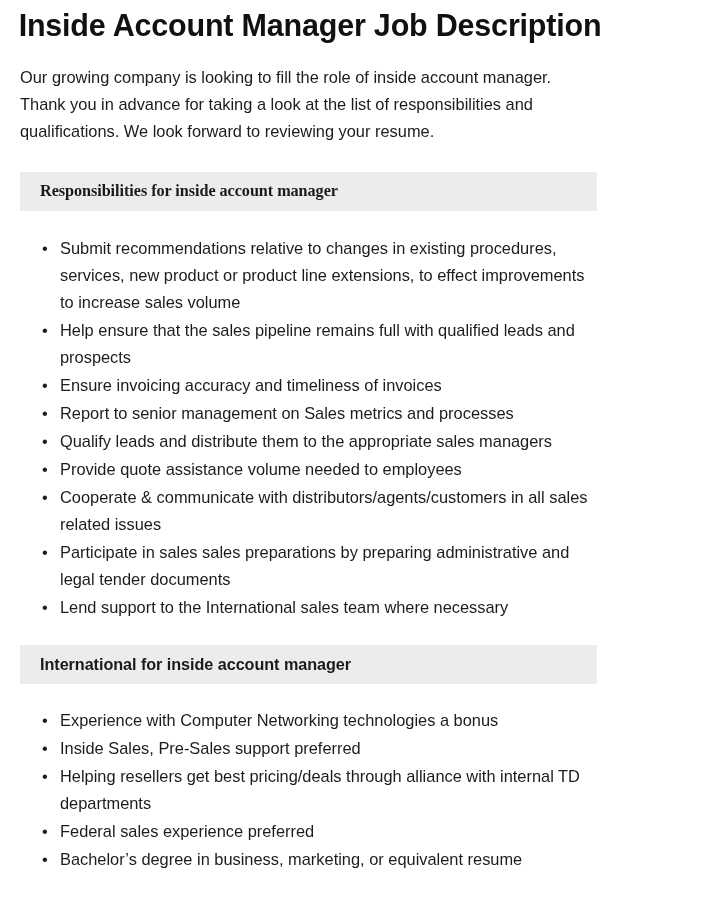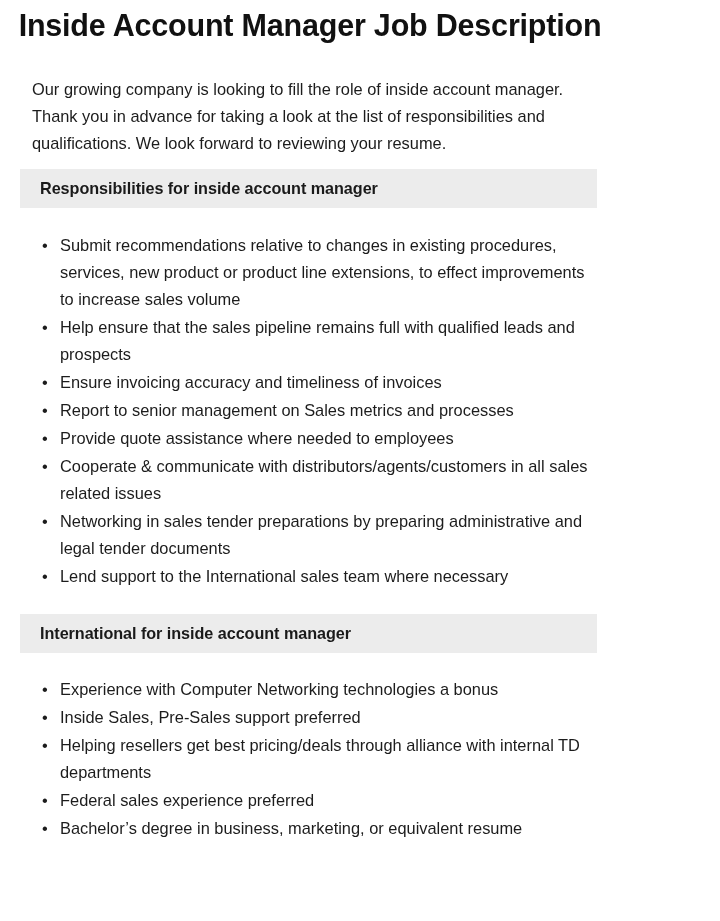--- a/index.html
+++ b/index.html
@@ -28,41 +28,42 @@
     letter-spacing: -0.2px;
     color: #111111;
     margin: 0;
     padding: 6px 10px 0 10px;
     line-height: 38px;
   }
   .intro {
     font-size: 16.4px;
     line-height: 27px;
     color: #1c1c1c;
-    margin: 12px;
+    margin: 0;
     padding: 20px 23px 0 20px;
     text-align: left;
   }
   .section {
     margin: 0;
     padding: 0;
   }
   .section-header {
     background: #ececec;
     margin: 24px 23px 0 20px;
     padding: 9px 0 10px 20px;
     box-sizing: border-box;
     font-size: 16.2px;
     font-weight: bold;
     color: #1a1a1a;
     line-height: 20px;
     letter-spacing: -0.05px;
   }
   .section-header.first {
-    margin-top: 7px;
+    margin-top: 27px;
+    font-family: Liberation Serif, serif;
   }
   ul.bullets {
     list-style: none;
     margin: 0;
     padding: 0;
   }
   ul.bullets.resp {
     padding: 23px 0 0 0;
   }
   ul.bullets.qual {
@@ -96,23 +97,24 @@
 
   <p class="intro">Our growing company is looking to fill the role of inside account manager. Thank you in advance for taking a look at the list of responsibilities and qualifications. We look forward to reviewing your resume.</p>
 
   <div class="section">
     <div class="section-header first">Responsibilities for inside account manager</div>
     <ul class="bullets resp">
       <li>Submit recommendations relative to changes in existing procedures, services, new product or product line extensions, to effect improvements to increase sales volume</li>
       <li>Help ensure that the sales pipeline remains full with qualified leads and prospects</li>
       <li>Ensure invoicing accuracy and timeliness of invoices</li>
       <li>Report to senior management on Sales metrics and processes</li>
-      <li>Provide quote assistance where needed to employees</li>
+      <li>Qualify leads and distribute them to the appropriate sales managers</li>
+      <li>Provide quote assistance volume needed to employees</li>
       <li>Cooperate &amp; communicate with distributors/agents/customers in all sales related issues</li>
-      <li>Networking in sales tender preparations by preparing administrative and legal tender documents</li>
+      <li>Participate in sales sales preparations by preparing administrative and legal tender documents</li>
       <li>Lend support to the International sales team where necessary</li>
     </ul>
   </div>
 
   <div class="section">
     <div class="section-header">International for inside account manager</div>
     <ul class="bullets qual">
       <li>Experience with Computer Networking technologies a bonus</li>
       <li>Inside Sales, Pre-Sales support preferred</li>
       <li>Helping resellers get best pricing/deals through alliance with internal TD departments</li>

